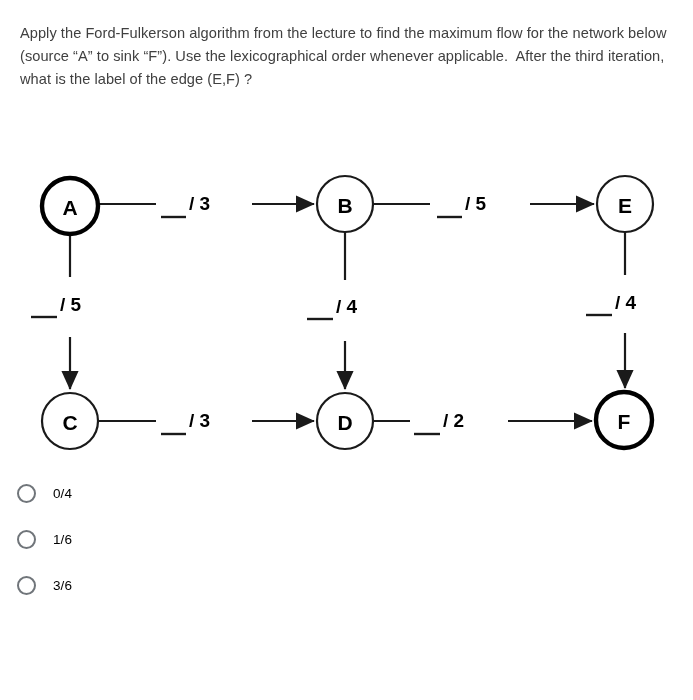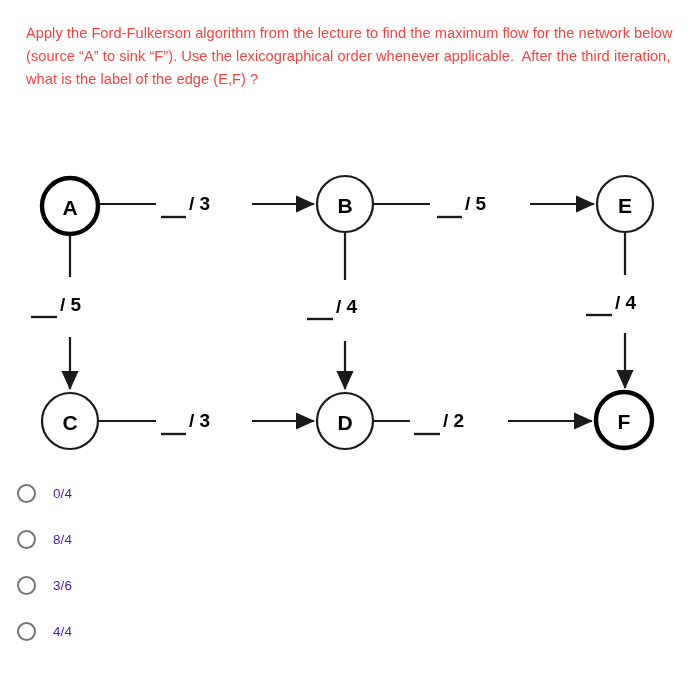--- a/index.html
+++ b/index.html
@@ -21,24 +21,23 @@
   
   #question-block {
     position: absolute;
     left: 20px;
     top: 22px;
     width: 658px;
   }
   #question-text {
     font-size: 14.6px;
     line-height: 23px;
-    color: #ef4444;
+    color: #404040;
     letter-spacing: 0.05px;
     white-space: pre-wrap;
-    margin-left: 6px;
   }
 
   
   #graph-figure {
     position: absolute;
     left: 0px;
     top: 155px;
     width: 693px;
     height: 305px;
   }
@@ -97,21 +96,21 @@
     width: 19px;
     height: 19px;
     border: 2px solid #70757a;
     border-radius: 50%;
     background: #ffffff;
     flex: 0 0 auto;
   }
   .option-label {
     margin-left: 17px;
     font-size: 13.5px;
-    color: #4c1d95;
+    color: #000000;
     letter-spacing: 0.1px;
     line-height: 19px;
   }
 </style>
 </head>
 <body>
 
 <div id="question-block">
   <div id="question-text">Apply the Ford-Fulkerson algorithm from the lecture to find the maximum flow for the network below (source “A” to sink “F”). Use the lexicographical order whenever applicable.  After the third iteration, what is the label of the edge (E,F) ?</div>
 </div>
@@ -200,23 +199,19 @@
   </svg>
 </div>
 
 <div id="options-list">
   <div class="option-row">
     <span class="option-radio"></span>
     <span class="option-label">0/4</span>
   </div>
   <div class="option-row">
     <span class="option-radio"></span>
-    <span class="option-label">8/4</span>
+    <span class="option-label">1/6</span>
   </div>
   <div class="option-row">
     <span class="option-radio"></span>
     <span class="option-label">3/6</span>
   </div>
-  <div class="option-row">
-    <span class="option-radio"></span>
-    <span class="option-label">4/4</span>
-  </div>
 </div>
 
 </body></html>

